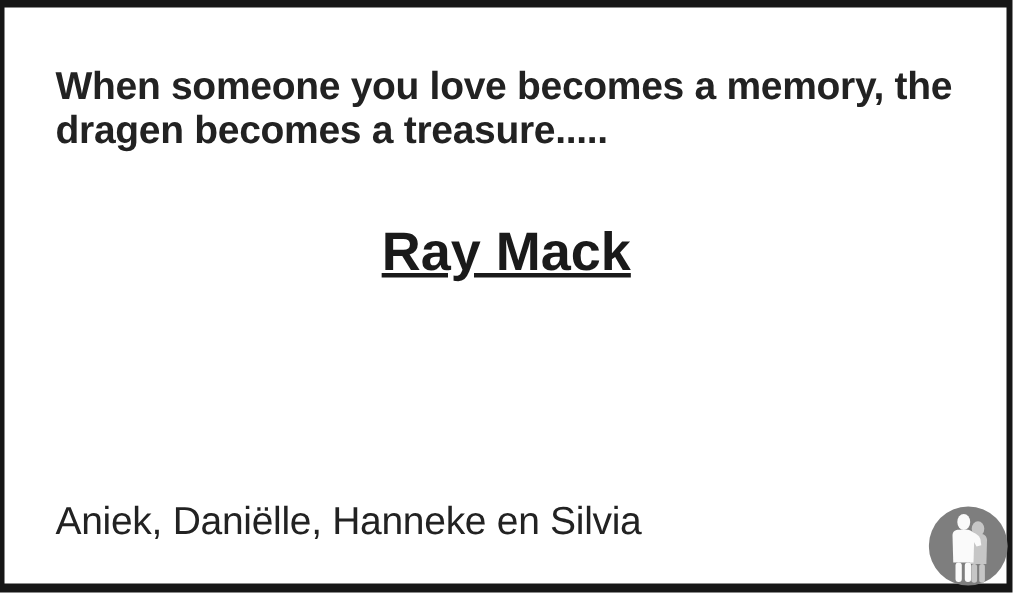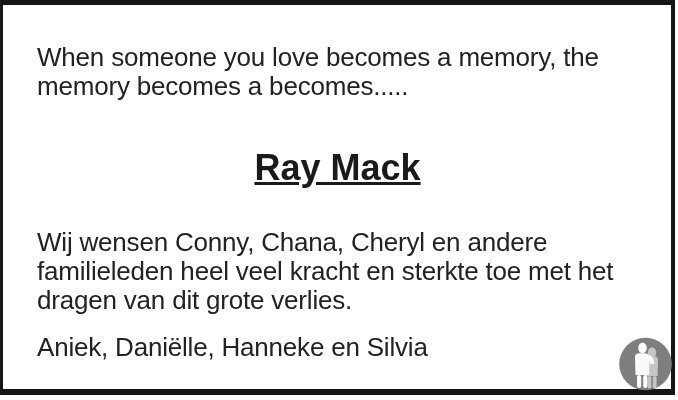--- a/index.html
+++ b/index.html
@@ -30,20 +30,21 @@
     box-sizing: border-box;
   }
   .quote {
     position: absolute;
     left: 37px;
     top: 43px;
     font-size: 26px;
     line-height: 29px;
     letter-spacing: -0.2px;
     color: #222222;
+    font-weight: bold;
   }
   .deceased-name {
     position: absolute;
     left: 0;
     right: 3px;
     top: 148px;
     text-align: center;
     font-size: 36px;
     font-weight: bold;
     line-height: 40px;
@@ -80,30 +81,25 @@
 </style>
 </head>
 <body>
 
 <div class="stage">
 
   <div class="frame"></div>
 
   <div class="quote">
     <div>When someone you love becomes a memory, the</div>
-    <div>memory becomes a becomes.....</div>
+    <div>dragen becomes a treasure.....</div>
   </div>
 
   <div class="deceased-name">Ray Mack</div>
 
-  <div class="message">
-    <div>Wij wensen Conny, Chana, Cheryl en andere</div>
-    <div>familieleden heel veel kracht en sterkte toe met het</div>
-    <div>dragen van dit grote verlies.</div>
-  </div>
 
   <div class="signatories">Aniek, Daniëlle, Hanneke en Silvia</div>
 
   <div class="logo">
     <span>
       <svg width="53" height="54" viewBox="0 0 53 54" xmlns="http://www.w3.org/2000/svg">
         <circle cx="26.5" cy="27" r="26.3" fill="#7e7e7e"></circle>
 
         <g fill="#c6c6c6">
           <ellipse cx="33" cy="15.5" rx="4.2" ry="5"></ellipse>

